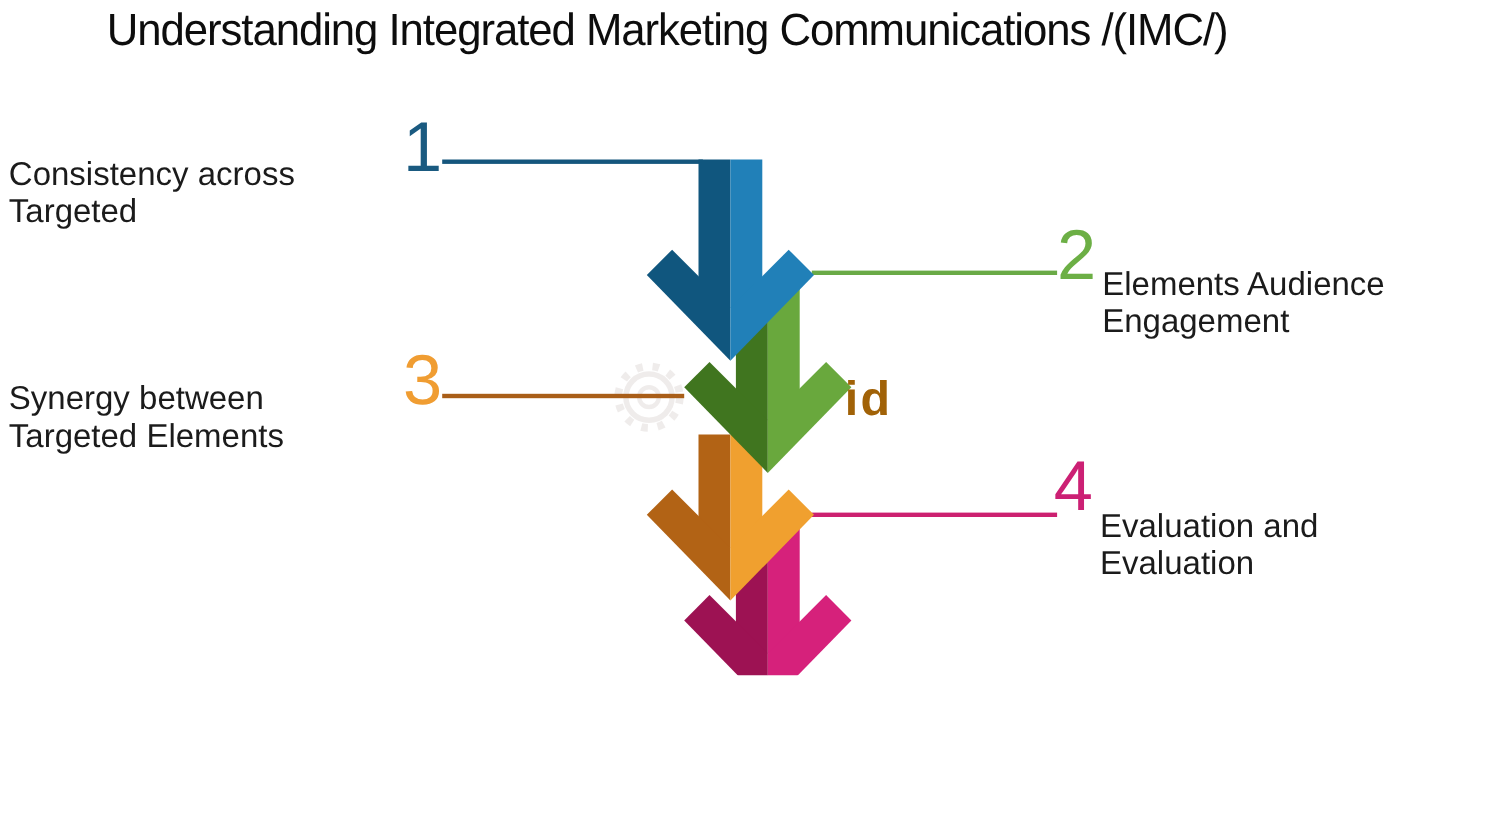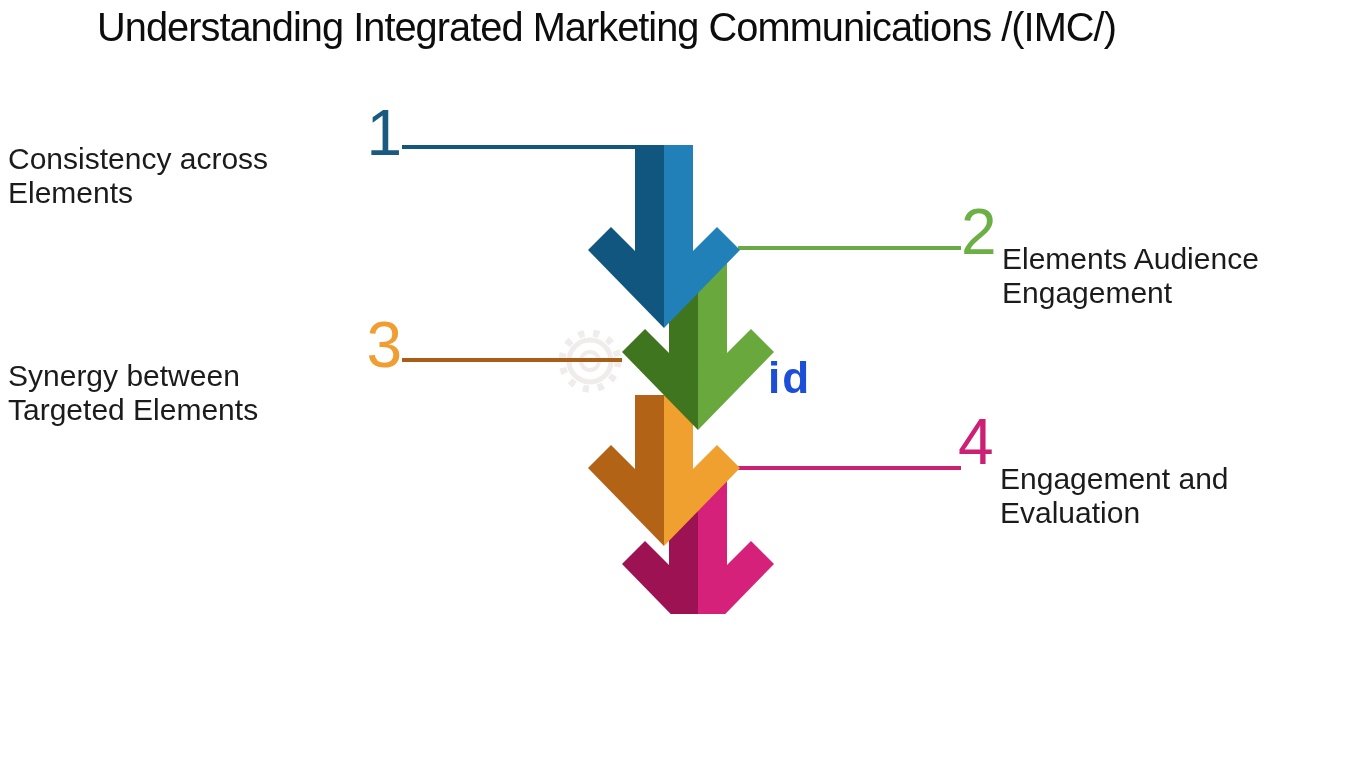--- a/index.html
+++ b/index.html
@@ -73,39 +73,39 @@
       <rect x="669" y="252" width="29" height="130" fill="#40751f"></rect>
       <rect x="698" y="252" width="29" height="130" fill="#69a83d"></rect>
       <polygon points="698,430 622,352 645,329 698,382" fill="#40751f"></polygon>
       <polygon points="698,430 774,352 751,329 698,382" fill="#69a83d"></polygon>
       <rect x="635" y="145" width="29" height="135" fill="#10567e"></rect>
       <rect x="664" y="145" width="29" height="135" fill="#2180b8"></rect>
       <polygon points="664,328 588,250 611,227 664,280" fill="#10567e"></polygon>
       <polygon points="664,328 740,250 717,227 664,280" fill="#2180b8"></polygon>
     </svg>
 
-  <div class="watermark-text" style="color: #1d4ed8; margin-top: 15px;">id</div>
+  <div class="watermark-text" style="color: #a16207;">id</div>
 
   <div class="label" style="left:8px;top:106px;">
     <span>Consistency across</span>
-    <span>Elements</span>
+    <span>Targeted</span>
   </div>
   <div class="num right-align" style="left: 330px; top: 101px; color: rgb(26, 90, 128);">1</div>
 
   <div class="num" style="left: 961px; top: 200px; color: rgb(108, 175, 69);">2</div>
   <div class="label" style="left:1002px;top:206px;">
     <span>Elements Audience</span>
     <span>Engagement</span>
   </div>
 
-  <div class="label" style="left:8px;top:323px;">
+  <div class="label" style="left:8px;top:310px;">
     <span>Synergy between</span>
     <span>Targeted Elements</span>
   </div>
   <div class="num right-align" style="left: 330px; top: 313px; color: rgb(240, 157, 50);">3</div>
 
   <div class="num" style="left: 958px; top: 410px; color: rgb(204, 32, 116);">4</div>
   <div class="label" style="left:1000px;top:426px;">
-    <span>Engagement and</span>
+    <span>Evaluation and</span>
     <span>Evaluation</span>
   </div>
 
 </div>
 
 </body></html>

